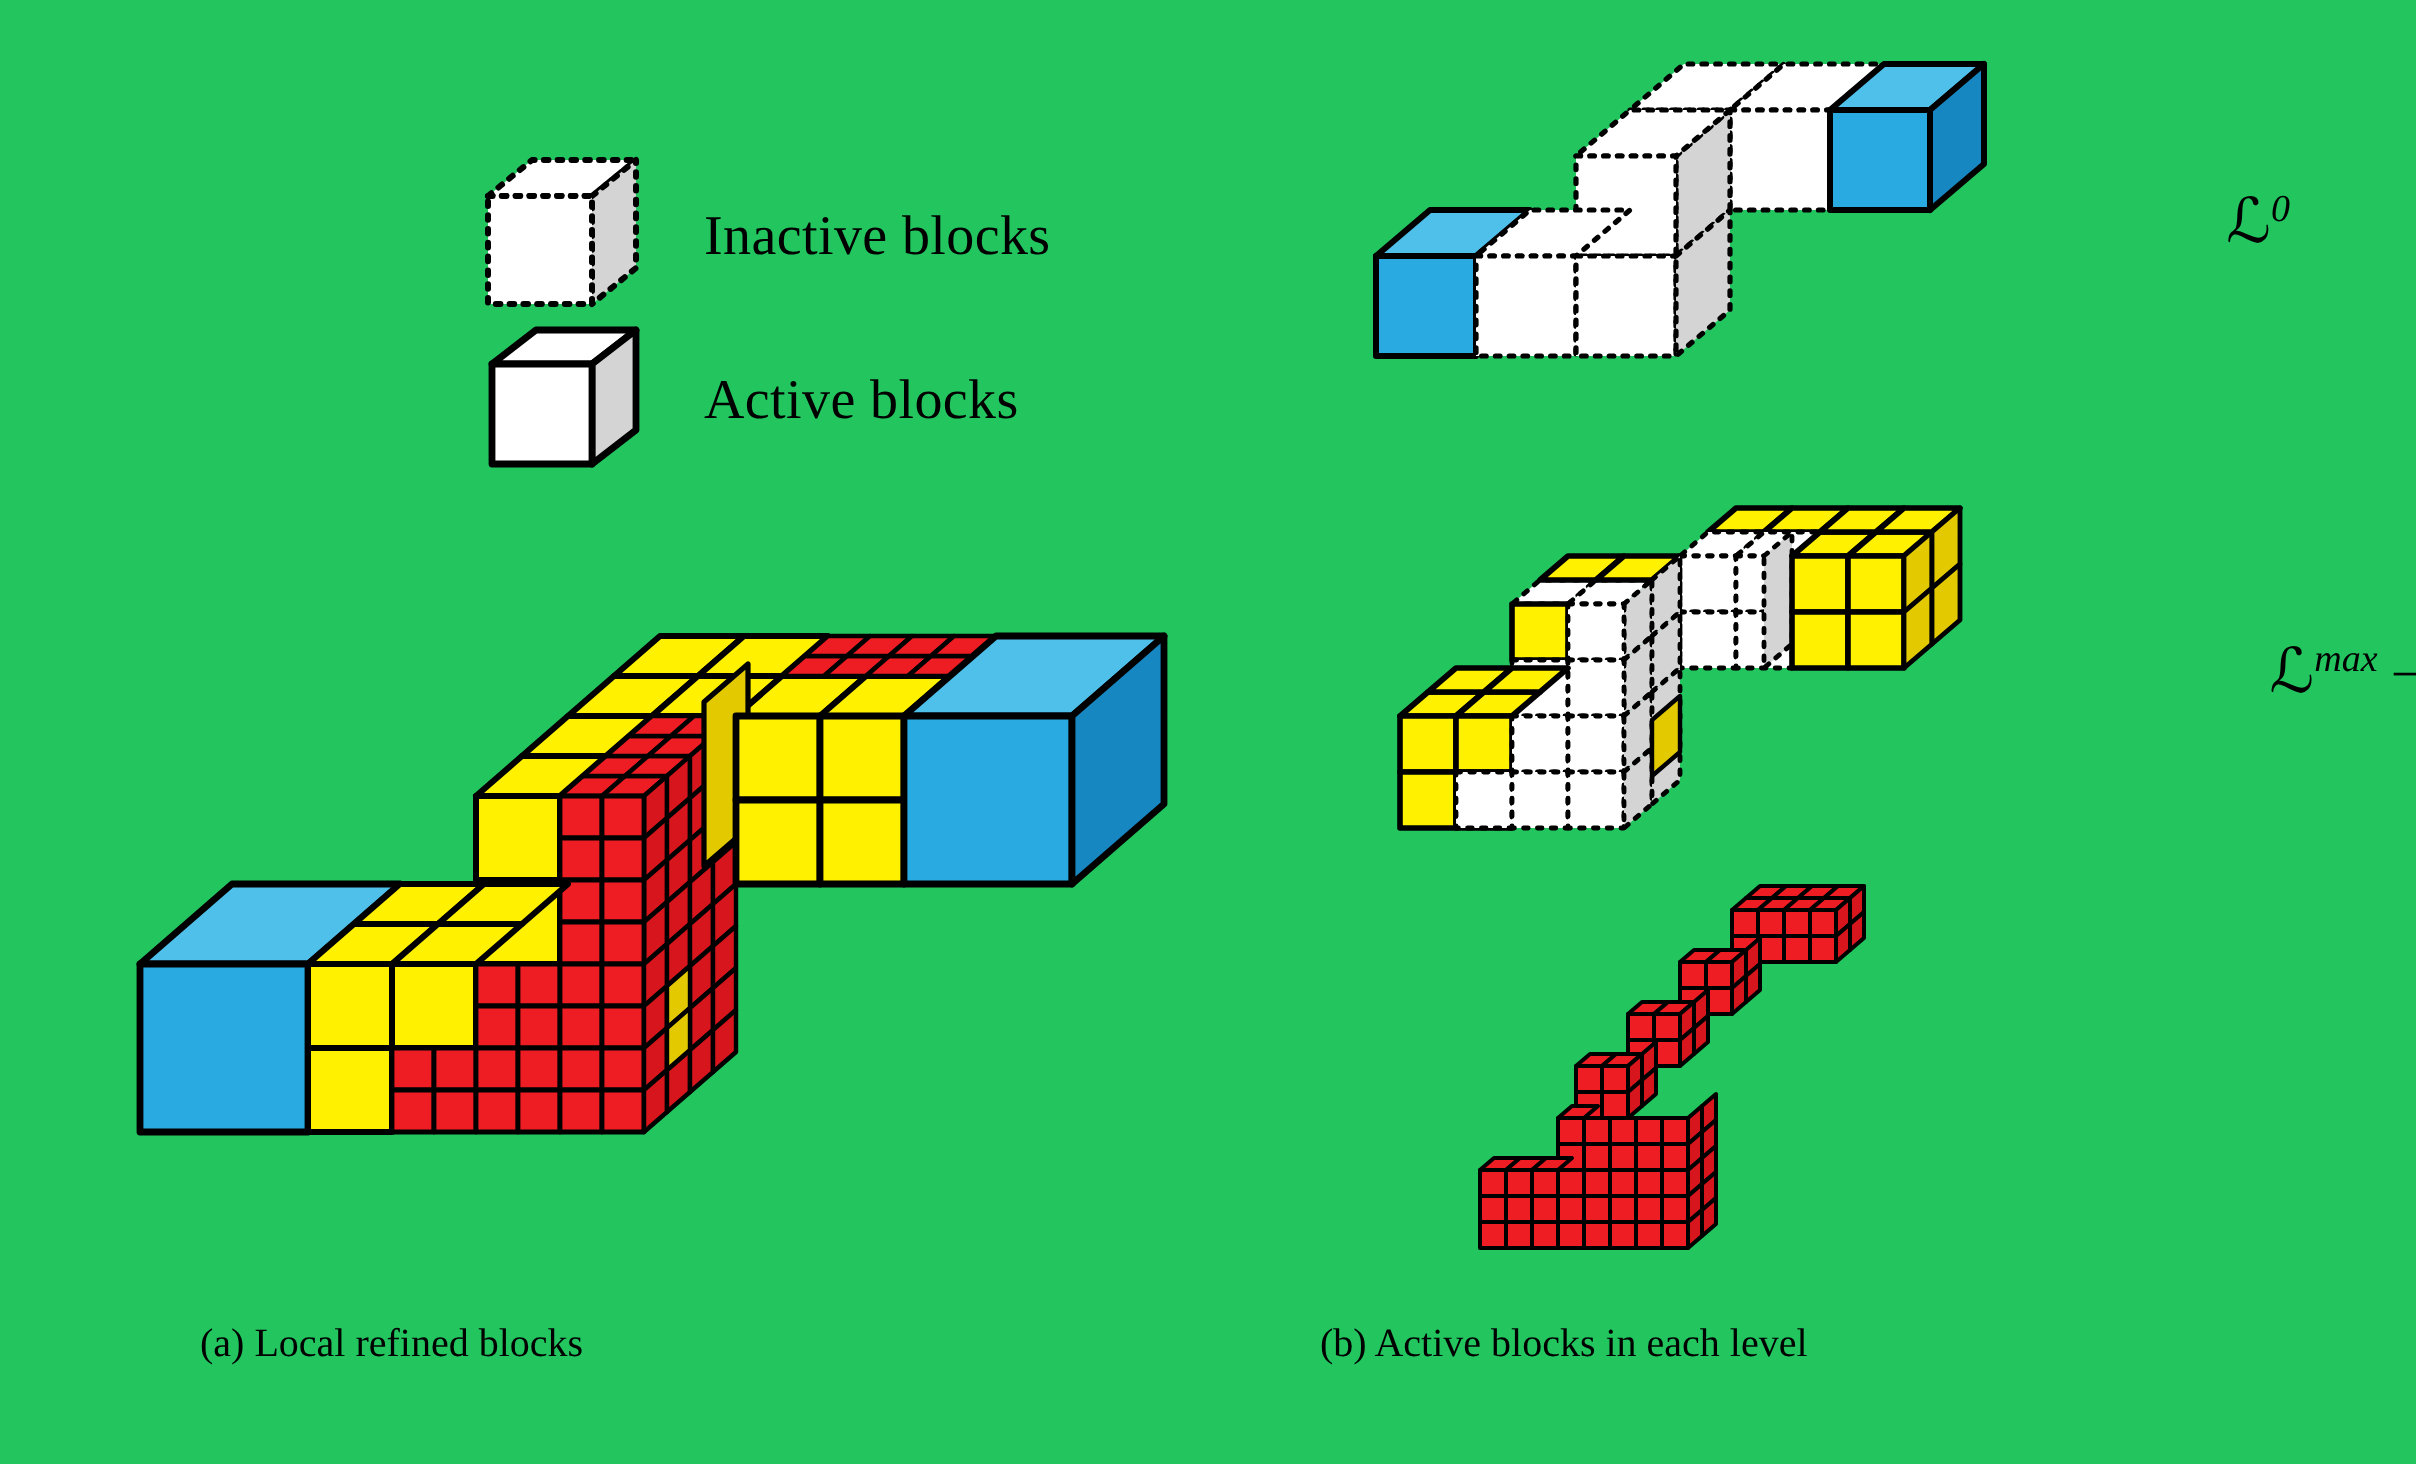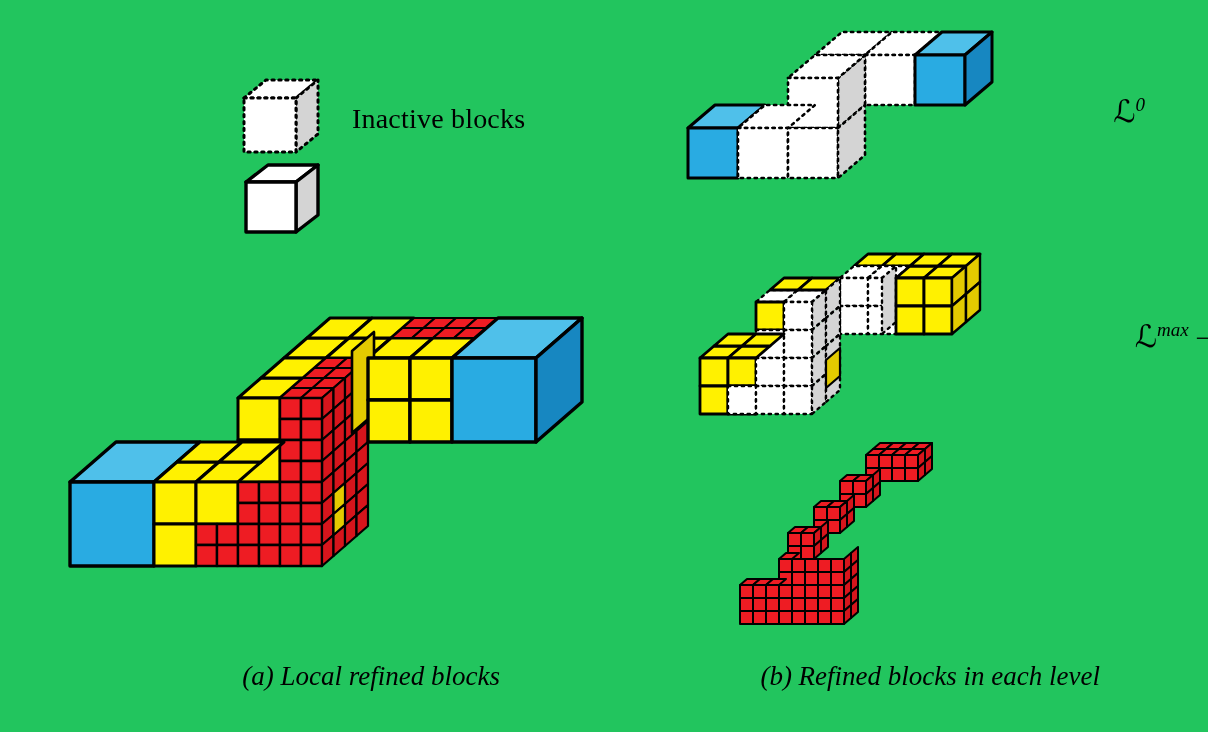--- a/index.html
+++ b/index.html
@@ -1,21 +1,21 @@
 <!DOCTYPE html>
 <html><head>
 <meta charset="utf-8">
 <style>
   html,body{margin:0;padding:0;background:#ffffff;}
   .canvas{position:relative;width:1208px;height:732px;background:#22c55e;overflow:hidden;
           font-family:"Liberation Serif","DejaVu Serif",serif;color:#000;}
   svg{position:absolute;left:0;top:0;}
   .lbl{position:absolute;white-space:nowrap;}
   .legend-txt{font-size:28px;letter-spacing:0.2px;}
-  .caption{font-size:27px;text-align:right;font-style:italic;}
+  .caption{font-size:20px;text-align:left;}
   .math{font-size:29px;font-style:italic;text-align:right;}
   .math .scriptL{font-family:"DejaVu Serif","DejaVu Sans",serif;font-style:italic;font-size:31px;}
   .math sup{font-size:19px;font-style:italic;vertical-align:super;line-height:0;}
   .math .rest{font-size:27px;font-style:normal;}
 </style>
 </head>
 <body>
 
 <div class="canvas">
   <svg id="art" width="1208" height="732" viewBox="0 0 1208 732">
@@ -456,21 +456,22 @@
           <polygon points="753.0,598.0 766.0,598.0 766.0,611.0 753.0,611.0" fill="#ee1c23" stroke="#000000" stroke-width="2" stroke-linejoin="round"></polygon>
           <polygon points="766.0,598.0 779.0,598.0 779.0,611.0 766.0,611.0" fill="#ee1c23" stroke="#000000" stroke-width="2" stroke-linejoin="round"></polygon>
           <polygon points="740.0,611.0 753.0,611.0 753.0,624.0 740.0,624.0" fill="#ee1c23" stroke="#000000" stroke-width="2" stroke-linejoin="round"></polygon>
           <polygon points="753.0,611.0 766.0,611.0 766.0,624.0 753.0,624.0" fill="#ee1c23" stroke="#000000" stroke-width="2" stroke-linejoin="round"></polygon>
           <polygon points="766.0,611.0 779.0,611.0 779.0,624.0 766.0,624.0" fill="#ee1c23" stroke="#000000" stroke-width="2" stroke-linejoin="round"></polygon>
         </g>
       </g>
     </svg>
 
   <div class="lbl legend-txt" style="left:352px;top:103px;">Inactive blocks</div>
+  <div class="lbl legend-txt" style="left:352px;top:185px;">Active blocks</div>
 
   <div class="lbl math" style="left:1045px;top:93px;width:100px;"><span class="scriptL">ℒ</span><sup>0</sup><span class="rest"></span></div>
 
   <div class="lbl math" style="left:1041px;top:318px;width:190px;"><span class="scriptL">ℒ</span><sup>max</sup><span class="rest"> − 1</span></div>
 
 
   <div class="lbl caption" style="left:100px;top:661px;width:400px;">(a) Local refined blocks</div>
-  <div class="lbl caption" style="left:660px;top:661px;width:440px;">(b) Refined blocks in each level</div>
+  <div class="lbl caption" style="left:660px;top:661px;width:440px;">(b) Active blocks in each level</div>
 </div>
 
 </body></html>

